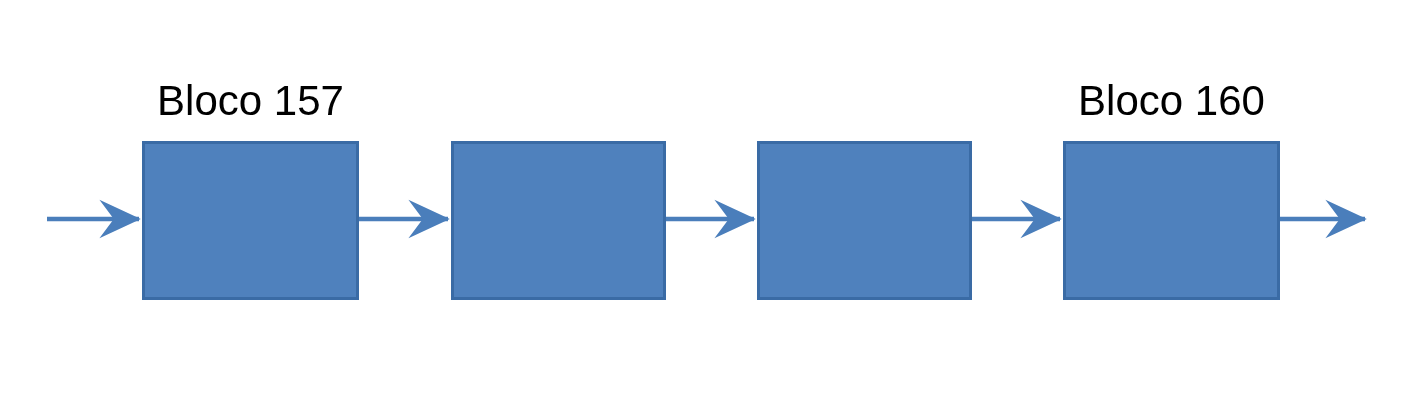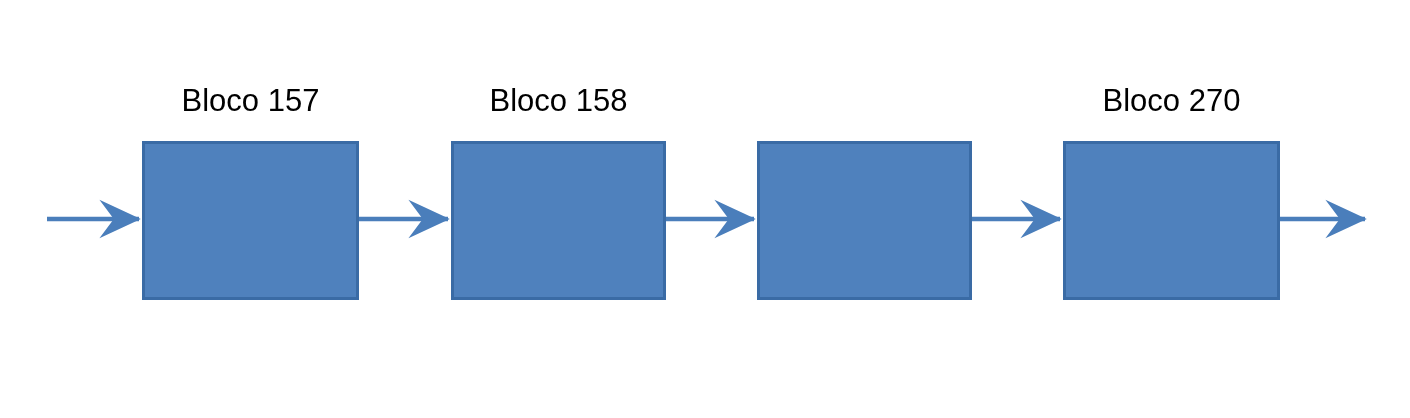--- a/index.html
+++ b/index.html
@@ -18,21 +18,21 @@
   .block {
     position: absolute;
     box-sizing: border-box;
     background: #4F81BD;
     border: 3px solid #3A6BA5;
   }
   .block-label {
     position: absolute;
     text-align: center;
     color: #000000;
-    font-size: 31px;
+    font-size: 42px;
     font-family: "Liberation Sans", sans-serif;
     line-height: 34px;
     white-space: nowrap;
     letter-spacing: 0px;
   }
   .connector {
     position: absolute;
     left: 0;
     top: 0;
     width: 1410px;
@@ -64,21 +64,20 @@
       <line x1="972" y1="219" x2="1060" y2="219" stroke="#4A7EBB" stroke-width="4.5" marker-end="url(#arrowhead)"></line>
     </g>
     <g>
       <line x1="1280" y1="219" x2="1365" y2="219" stroke="#4A7EBB" stroke-width="4.5" marker-end="url(#arrowhead)"></line>
     </g>
   </svg>
 
   <div class="block-label" style="left:142px; top:84px; width:217px;">Bloco 157</div>
   <div class="block" style="left:142px; top:141px; width:217px; height:159px;"></div>
 
-  <div class="block-label" style="left:451px; top:84px; width:215px;">Bloco 158</div>
   <div class="block" style="left:451px; top:141px; width:215px; height:159px;"></div>
 
   <div class="block" style="left:757px; top:141px; width:215px; height:159px;"></div>
 
-  <div class="block-label" style="left:1063px; top:84px; width:217px;">Bloco 270</div>
+  <div class="block-label" style="left:1063px; top:84px; width:217px;">Bloco 160</div>
   <div class="block" style="left:1063px; top:141px; width:217px; height:159px;"></div>
 
 </div>
 
 </body></html>

